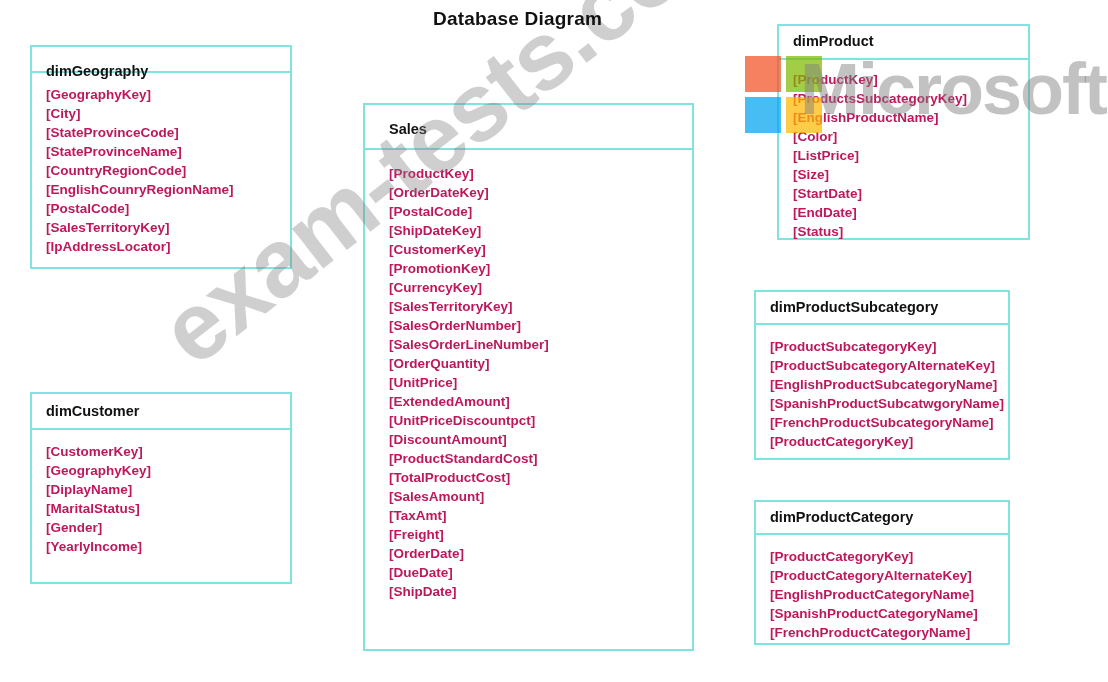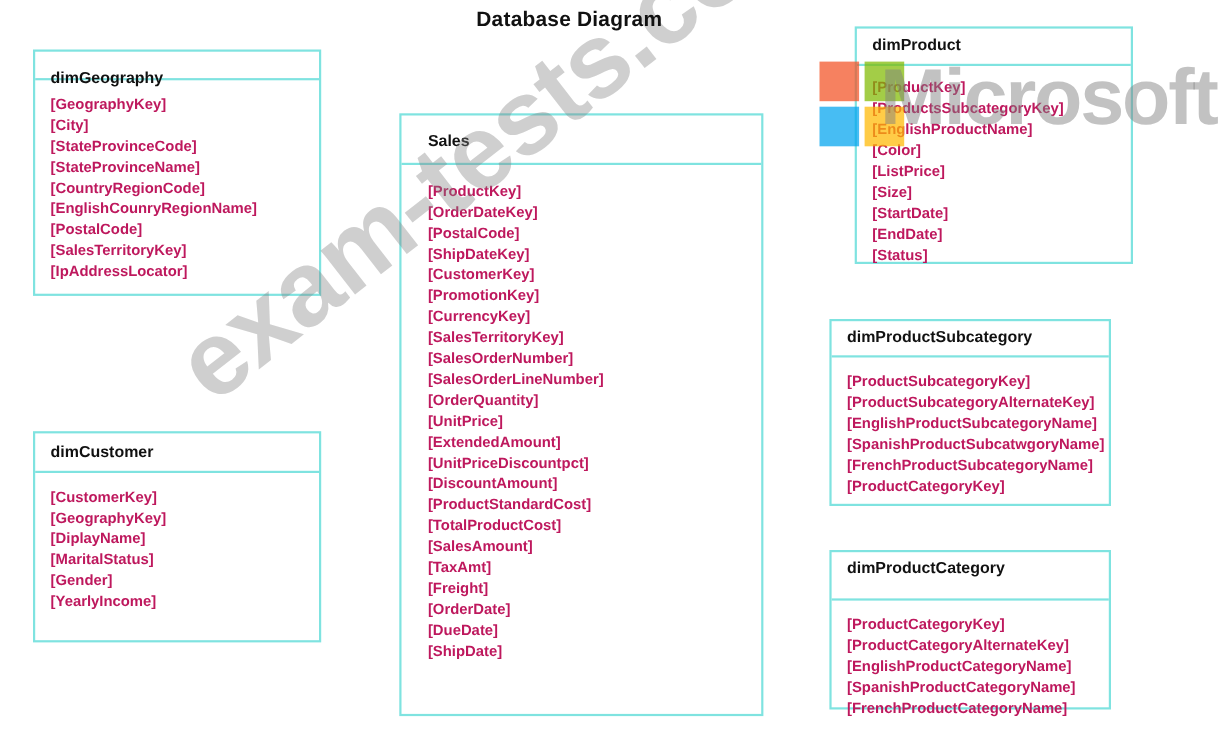--- a/index.html
+++ b/index.html
@@ -119,21 +119,21 @@
   #table-Sales .db-table-body   { padding-left: 24px; padding-top: 14px; }
 
   #table-dimProduct          { left: 757px; top: 24px;  width: 253px; height: 216px; margin-left: 20px; }
   #table-dimProduct .db-table-header { height: 34px; padding-top: 7px; }
   #table-dimProduct .db-table-body   { padding-top: 10px; }
 
   #table-dimProductSubcategory { left: 754px; top: 290px; width: 256px; height: 170px; }
   #table-dimProductSubcategory .db-table-header { height: 33px; padding-top: 7px; }
 
   #table-dimProductCategory  { left: 754px; top: 500px; width: 256px; height: 145px; }
-  #table-dimProductCategory .db-table-header { height: 44px; padding-top: 7px; }
+  #table-dimProductCategory .db-table-header { height: 33px; padding-top: 7px; }
 </style>
 </head>
 <body>
 
 <div id="diagram-title">Database Diagram</div>
 
 <div class="db-table" id="table-dimGeography">
   <div class="db-table-header">dimGeography</div>
   <div class="db-table-body">
     <div class="db-column">[GeographyKey]</div>

